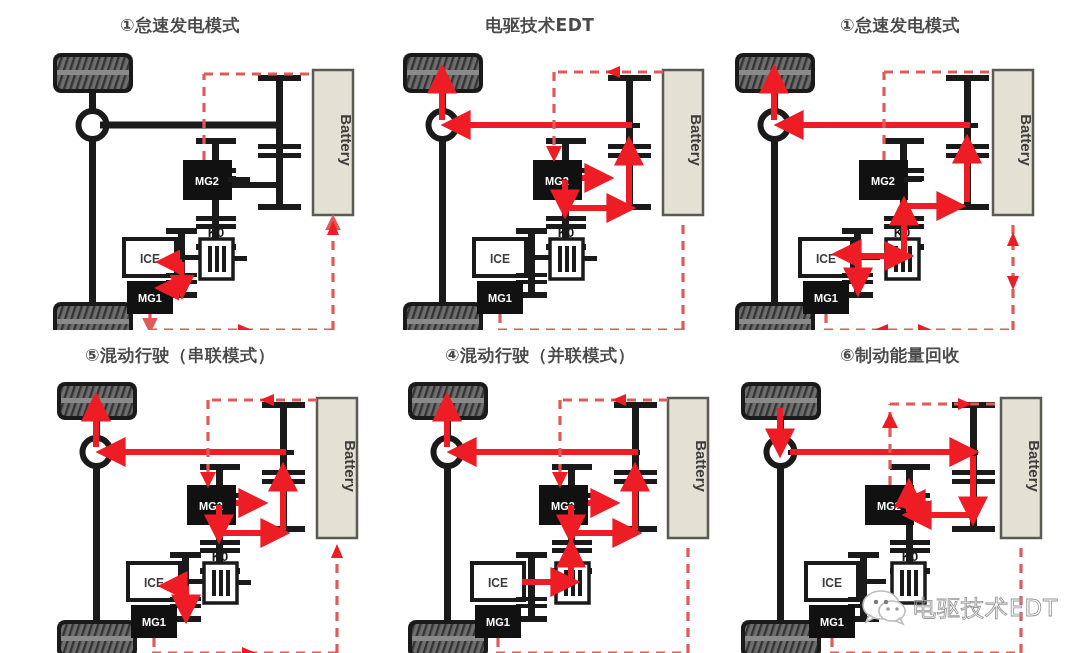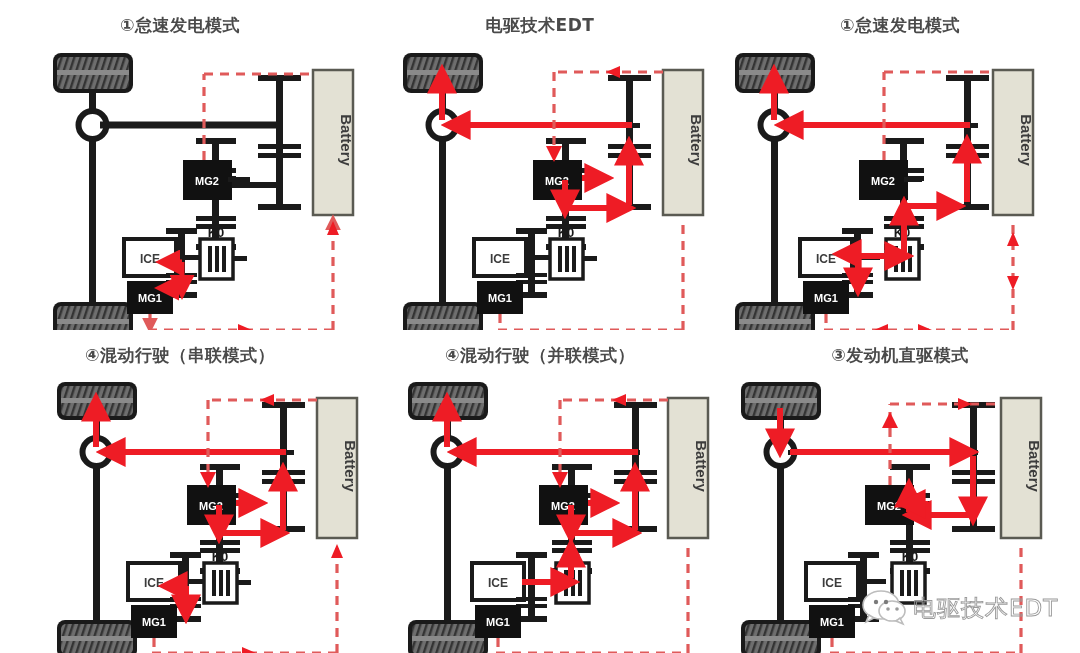--- a/index.html
+++ b/index.html
@@ -319,21 +319,21 @@
       <g>
         <path d="M287,216 L293,202 L299,216 z" fill="#ee1c25"></path>
         <path d="M287,246 L293,260 L299,246 z" fill="#ee1c25"></path>
         <path d="M168,294 L154,300 L168,306 z" fill="#ee1c25"></path>
         <path d="M198,294 L212,300 L198,306 z" fill="#ee1c25"></path>
       </g>
     </svg>
   </div>
 
   <div class="panel">
-    <div class="panel-title">④混动行驶（串联模式）</div>
+    <div class="panel-title">⑤混动行驶（串联模式）</div>
     <svg class="panel-svg" width="360" height="293" viewBox="0 0 360 293">
       <defs>
         <marker id="ah4" markerWidth="5" markerHeight="5" refX="2.6" refY="2.5" orient="auto">
           <path d="M0,0 L5,2.5 L0,5 z" fill="#ee1c25"></path>
         </marker>
         <pattern id="tread4" width="6" height="5" patternUnits="userSpaceOnUse" patternTransform="rotate(18)">
           <rect width="6" height="5" fill="#6e6e6e"></rect>
           <rect width="2.4" height="5" fill="#343434"></rect>
         </pattern>
       </defs>
@@ -500,21 +500,21 @@
         <path d="M328,293 L328,184"></path>
       </g>
       <g>
         <path d="M266,34 L252,40 L266,46 z" fill="#ee1c25"></path>
         <path d="M192,112 L200,128 L208,112 z" fill="#ee1c25"></path>
       </g>
     </svg>
   </div>
 
   <div class="panel">
-    <div class="panel-title">③发动机直驱模式</div>
+    <div class="panel-title">⑥制动能量回收</div>
     <svg class="panel-svg" width="360" height="293" viewBox="0 0 360 293">
       <defs>
         <marker id="ah6" markerWidth="5" markerHeight="5" refX="2.6" refY="2.5" orient="auto">
           <path d="M0,0 L5,2.5 L0,5 z" fill="#ee1c25"></path>
         </marker>
         <pattern id="tread6" width="6" height="5" patternUnits="userSpaceOnUse" patternTransform="rotate(18)">
           <rect width="6" height="5" fill="#6e6e6e"></rect>
           <rect width="2.4" height="5" fill="#343434"></rect>
         </pattern>
       </defs>

